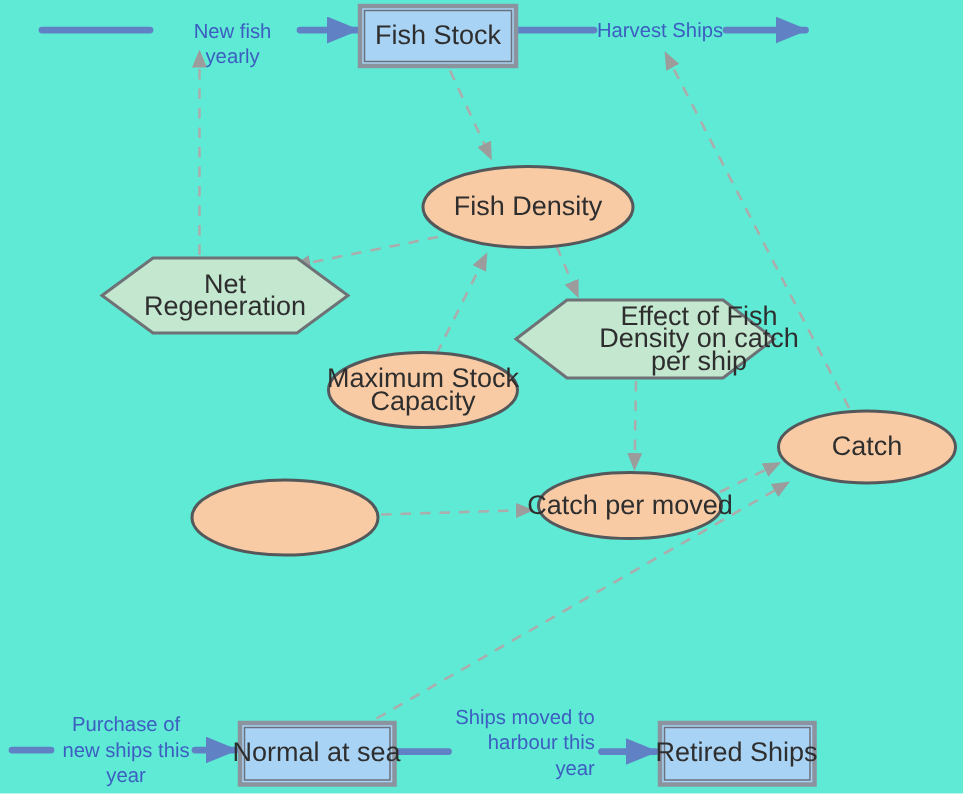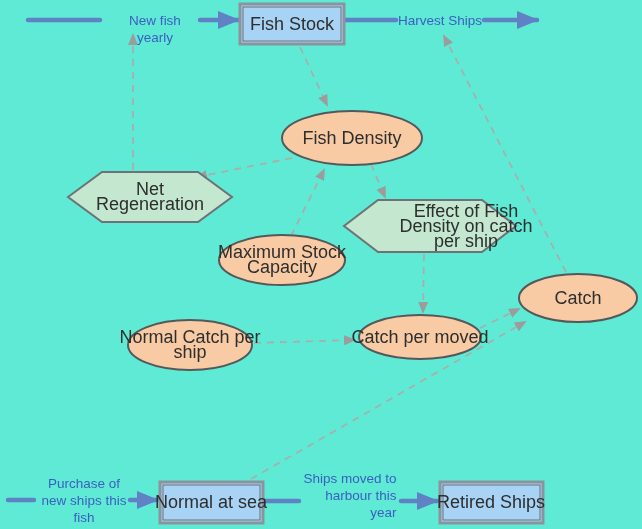--- a/index.html
+++ b/index.html
@@ -71,34 +71,32 @@
 
     <polygon class="conv" points="68,197 102,172 198,172 232,197 198,222 102,222"></polygon>
     <polygon class="conv" points="344,226 378,200 482,200 516,226 482,252 378,252"></polygon>
   </svg>
 
   <div class="lbl flow-lbl" style="left:155px;top:29px;">New fish
 yearly</div>
   <div class="lbl flow-lbl" style="left:440px;top:20px;">Harvest Ships</div>
   <div class="lbl flow-lbl" style="left:84px;top:500px;">Purchase of
 new ships this
-fish</div>
+year</div>
   <div class="lbl flow-lbl" style="left:350px;top:495px;text-align:right;">Ships moved to
 harbour this
 year</div>
 
   <div class="lbl node-lbl" style="left:292px;top:24px;">Fish Stock</div>
   <div class="lbl node-lbl" style="left:211px;top:502px;">Normal at sea</div>
   <div class="lbl node-lbl" style="left:491px;top:502px;">Retired Ships</div>
 
   <div class="lbl node-lbl" style="left:352px;top:138px;">Fish Density</div>
   <div class="lbl node-lbl" style="left:282px;top:260px;">Maximum Stock
 Capacity</div>
-  <div class="lbl node-lbl" style="left:190px;top:345px;">Normal Catch per
-ship</div>
   <div class="lbl node-lbl" style="left:420px;top:337px;">Catch per moved</div>
   <div class="lbl node-lbl" style="left:578px;top:298px;">Catch</div>
 
   <div class="lbl node-lbl" style="left:150px;top:197px;">Net
 Regeneration</div>
   <div class="lbl node-lbl" style="left:430px;top:226px;margin-left:36px;">Effect of Fish
 Density on catch
 per ship</div>
 
 </div>

